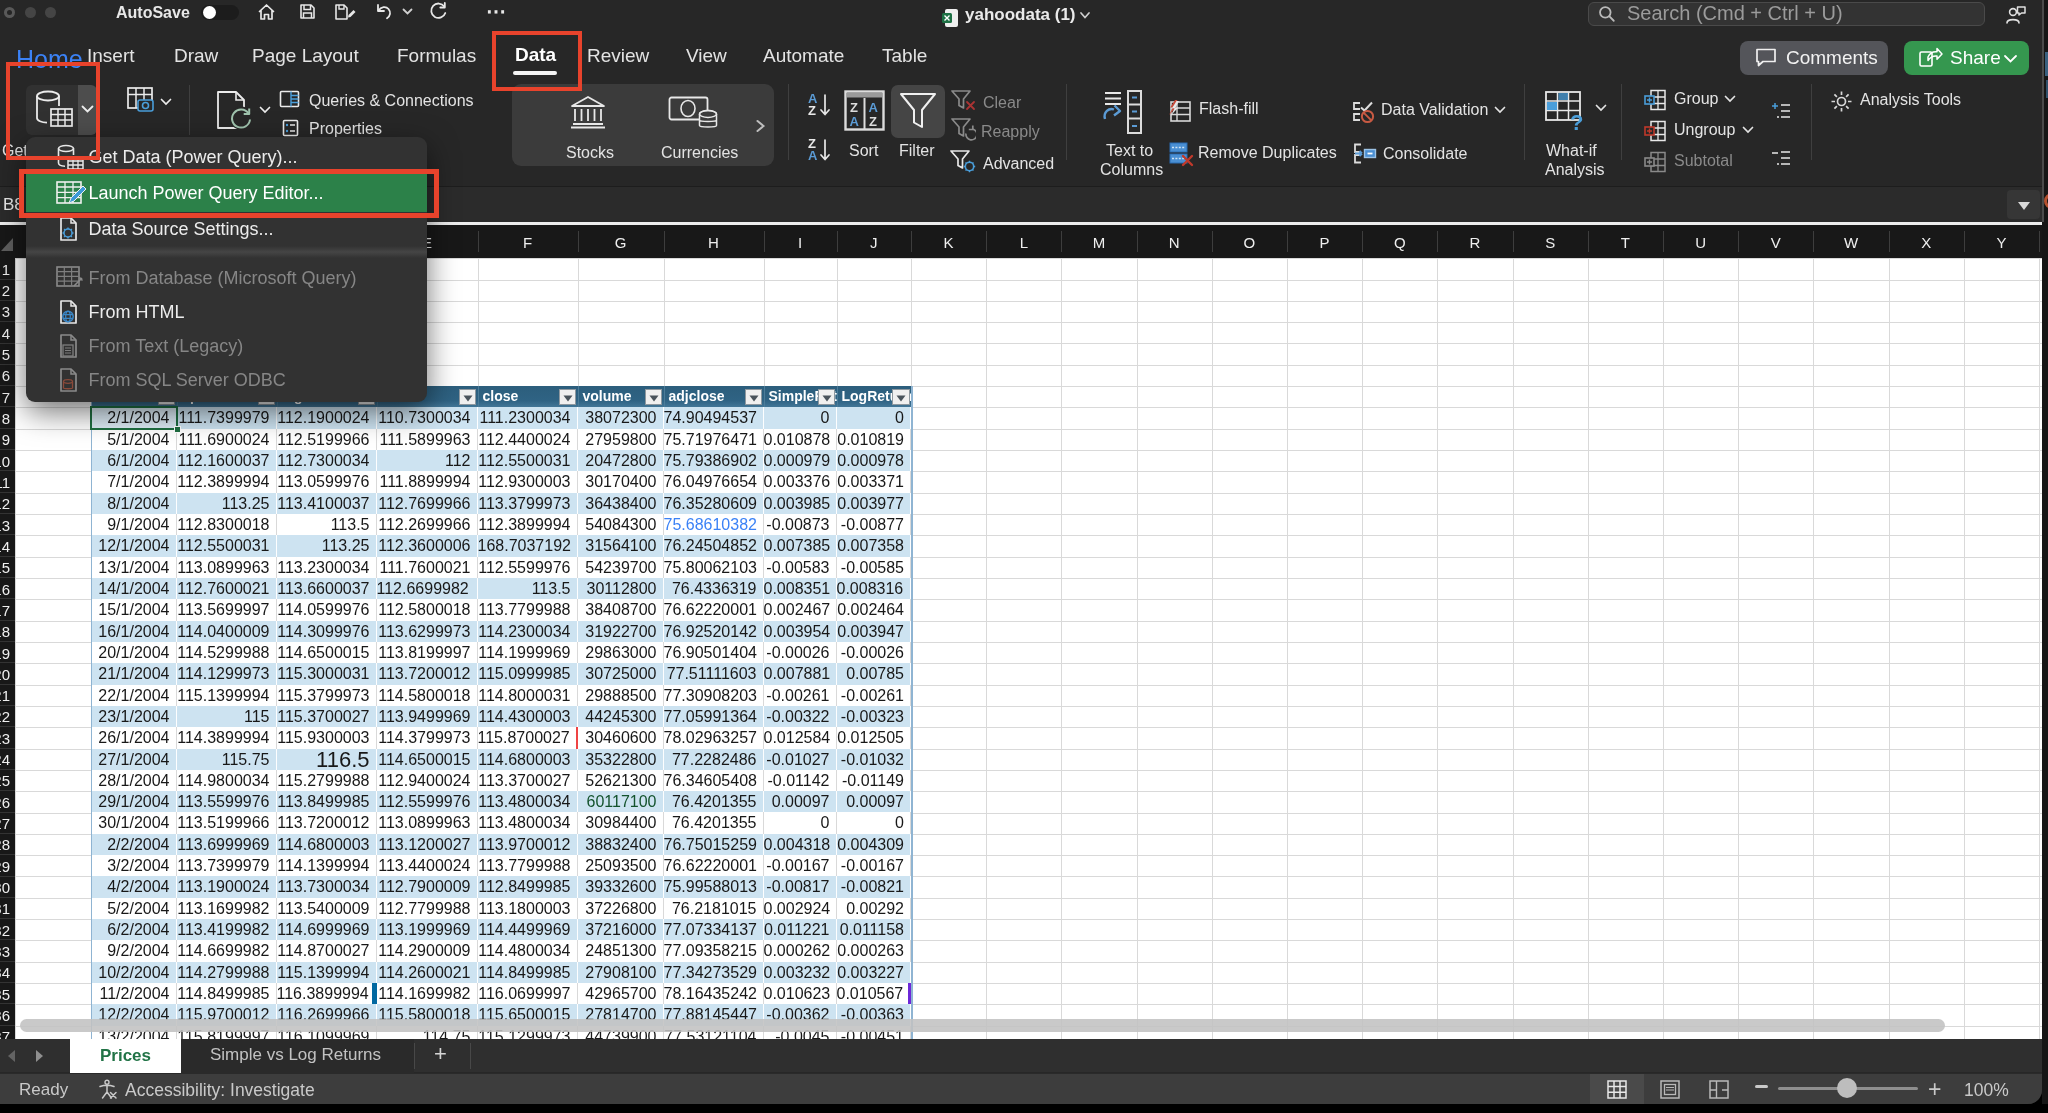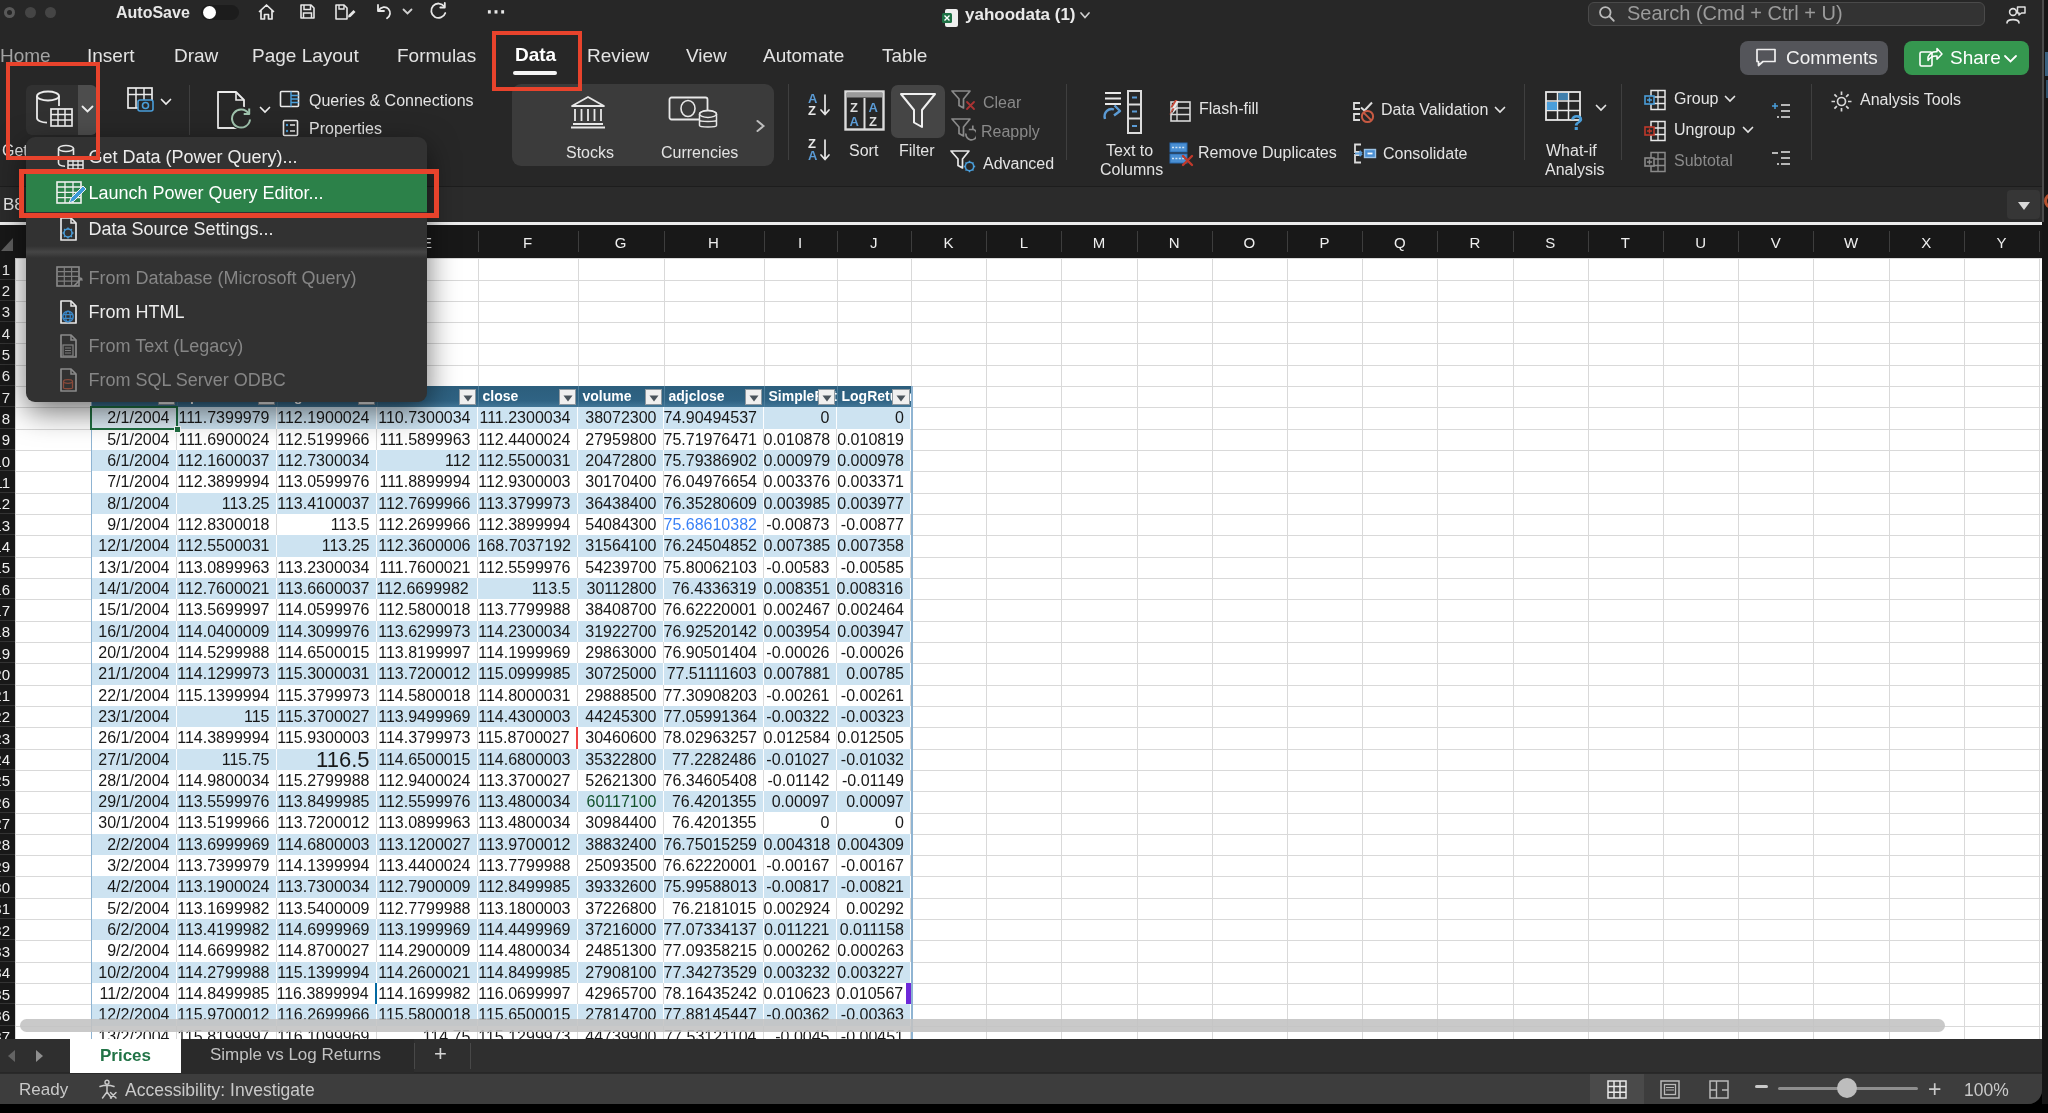--- a/index.html
+++ b/index.html
@@ -59,21 +59,21 @@
         <path d="M10.2 10.2 L14 14" stroke="#b9b9b9" stroke-width="1.6" stroke-linecap="round"></path>
       </svg>
 <div class="abs" style="left:1627px;top:2px;font-size:20px;color:#9b9b9b">Search (Cmd + Ctrl + U)</div>
 <svg class="icon" style="left:2004px;top:4px" width="24" height="22" viewBox="0 0 24 22">
         <circle cx="9" cy="8" r="3.4" fill="none" stroke="#e0e0e0" stroke-width="1.6"></circle>
         <path d="M3 19 C3 14.5 15 14.5 15 19" fill="none" stroke="#e0e0e0" stroke-width="1.6" stroke-linecap="round"></path>
         <path d="M13.5 3 H21 V9 H17.5 L15 11 V9 H13.5 Z" fill="none" stroke="#e0e0e0" stroke-width="1.5" stroke-linejoin="round"></path>
       </svg>
 </div>
 <div class="abs" style="left:0;top:33px;width:2042px;height:47px;background:#272727">
-<div class="abs" style="left:0px;top:12px;font-size:19px;color:#a3a3a3">Home</div>
+<div class="abs" style="left:16px;top:12px;font-size:25px;color:#3b82f6">Home</div>
 <div class="abs" style="left:87px;top:12px;font-size:19px;color:#e3e3e3">Insert</div>
 <div class="abs" style="left:174px;top:12px;font-size:19px;color:#e3e3e3">Draw</div>
 <div class="abs" style="left:252px;top:12px;font-size:19px;color:#e3e3e3">Page Layout</div>
 <div class="abs" style="left:397px;top:12px;font-size:19px;color:#e3e3e3">Formulas</div>
 <div class="abs" style="left:587px;top:12px;font-size:19px;color:#e3e3e3">Review</div>
 <div class="abs" style="left:686px;top:12px;font-size:19px;color:#e3e3e3">View</div>
 <div class="abs" style="left:763px;top:12px;font-size:19px;color:#e3e3e3">Automate</div>
 <div class="abs" style="left:882px;top:12px;font-size:19px;color:#e3e3e3">Table</div>
 <div class="abs" style="left:515px;top:11px;font-size:19px;font-weight:bold;color:#fff">Data</div>
 <div class="abs" style="left:513px;top:37.5px;width:44px;height:4px;background:#f5f5f5;border-radius:2.5px"></div>
@@ -915,27 +915,27 @@
 <div class="abs" style="left:276.5px;top:737.22px;width:100.0px;height:21.32px;text-align:right;font-size:16px;color:#181818;line-height:21.32px;padding-right:6px;border-right:1px solid rgba(255,255,255,0.95)">115.1399994</div>
 <div class="abs" style="left:376.5px;top:737.22px;width:101.0px;height:21.32px;text-align:right;font-size:16px;color:#181818;line-height:21.32px;padding-right:6px;border-right:1px solid rgba(255,255,255,0.95)">114.2600021</div>
 <div class="abs" style="left:477.5px;top:737.22px;width:100.0px;height:21.32px;text-align:right;font-size:16px;color:#181818;line-height:21.32px;padding-right:6px;border-right:1px solid rgba(255,255,255,0.95)">114.8499985</div>
 <div class="abs" style="left:577.5px;top:737.22px;width:86.0px;height:21.32px;text-align:right;font-size:16px;color:#181818;line-height:21.32px;padding-right:6px;border-right:1px solid rgba(255,255,255,0.95)">27908100</div>
 <div class="abs" style="left:663.5px;top:737.22px;width:100.0px;height:21.32px;text-align:right;font-size:16px;color:#181818;line-height:21.32px;padding-right:6px;border-right:1px solid rgba(255,255,255,0.95)">77.34273529</div>
 <div class="abs" style="left:763.5px;top:737.22px;width:73.0px;height:21.32px;text-align:right;font-size:16px;color:#181818;line-height:21.32px;padding-right:6px;border-right:1px solid rgba(255,255,255,0.95)">0.003232</div>
 <div class="abs" style="left:836.5px;top:737.22px;width:74.5px;height:21.32px;text-align:right;font-size:16px;color:#181818;line-height:21.32px;padding-right:6px;border-right:1px solid rgba(255,255,255,0.95)">0.003227</div>
 <div class="abs" style="left:90.5px;top:758.54px;width:820.5px;height:21.32px;background:#ffffff"></div>
 <div class="abs" style="left:90.5px;top:758.54px;width:86.0px;height:21.32px;text-align:right;font-size:16px;color:#181818;line-height:21.32px;padding-right:6px;border-right:1px solid #d9d9d9">11/2/2004</div>
 <div class="abs" style="left:176.5px;top:758.54px;width:100.0px;height:21.32px;text-align:right;font-size:16px;color:#181818;line-height:21.32px;padding-right:6px;border-right:1px solid #d9d9d9">114.8499985</div>
-<div class="abs" style="left:276.5px;top:758.54px;width:100.0px;height:34px;text-align:right;font-size:16px;color:#181818;line-height:21.32px;padding-right:6px;border-right:2px solid #0369a1">116.3899994</div>
+<div class="abs" style="left:276.5px;top:758.54px;width:100.0px;height:34px;text-align:right;font-size:16px;color:#181818;line-height:21.32px;padding-right:6px;border-right:5px solid #0369a1">116.3899994</div>
 <div class="abs" style="left:376.5px;top:758.54px;width:101.0px;height:21.32px;text-align:right;font-size:16px;color:#181818;line-height:21.32px;padding-right:6px;border-right:1px solid #d9d9d9">114.1699982</div>
 <div class="abs" style="left:477.5px;top:758.54px;width:100.0px;height:21.32px;text-align:right;font-size:16px;color:#181818;line-height:21.32px;padding-right:6px;border-right:1px solid #d9d9d9">116.0699997</div>
 <div class="abs" style="left:577.5px;top:758.54px;width:86.0px;height:21.32px;text-align:right;font-size:16px;color:#181818;line-height:21.32px;padding-right:6px;border-right:1px solid #d9d9d9">42965700</div>
 <div class="abs" style="left:663.5px;top:758.54px;width:100.0px;height:21.32px;text-align:right;font-size:16px;color:#181818;line-height:21.32px;padding-right:6px;border-right:1px solid #d9d9d9">78.16435242</div>
 <div class="abs" style="left:763.5px;top:758.54px;width:73.0px;height:21.32px;text-align:right;font-size:16px;color:#181818;line-height:21.32px;padding-right:6px;border-right:1px solid #d9d9d9">0.010623</div>
-<div class="abs" style="left:836.5px;top:758.54px;width:74.5px;height:21.32px;text-align:right;font-size:16px;color:#181818;line-height:21.32px;padding-right:6px;border-right:5px solid #6d28d9">0.010567</div>
+<div class="abs" style="left:836.5px;top:758.54px;width:74.5px;height:21.32px;text-align:right;font-size:16px;color:#181818;line-height:21.32px;padding-right:6px;border-right:3px solid #6d28d9">0.010567</div>
 <div class="abs" style="left:90.5px;top:779.86px;width:820.5px;height:21.32px;background:#cde3f1"></div>
 <div class="abs" style="left:90.5px;top:779.86px;width:86.0px;height:21.32px;text-align:right;font-size:16px;color:#181818;line-height:21.32px;padding-right:6px;border-right:1px solid rgba(255,255,255,0.95)">12/2/2004</div>
 <div class="abs" style="left:176.5px;top:779.86px;width:100.0px;height:21.32px;text-align:right;font-size:16px;color:#181818;line-height:21.32px;padding-right:6px;border-right:1px solid rgba(255,255,255,0.95)">115.9700012</div>
 <div class="abs" style="left:276.5px;top:779.86px;width:100.0px;height:21.32px;text-align:right;font-size:16px;color:#181818;line-height:21.32px;padding-right:6px;border-right:1px solid rgba(255,255,255,0.95)">116.2699966</div>
 <div class="abs" style="left:376.5px;top:779.86px;width:101.0px;height:21.32px;text-align:right;font-size:16px;color:#181818;line-height:21.32px;padding-right:6px;border-right:1px solid rgba(255,255,255,0.95)">115.5800018</div>
 <div class="abs" style="left:477.5px;top:779.86px;width:100.0px;height:21.32px;text-align:right;font-size:16px;color:#181818;line-height:21.32px;padding-right:6px;border-right:1px solid rgba(255,255,255,0.95)">115.6500015</div>
 <div class="abs" style="left:577.5px;top:779.86px;width:86.0px;height:21.32px;text-align:right;font-size:16px;color:#181818;line-height:21.32px;padding-right:6px;border-right:1px solid rgba(255,255,255,0.95)">27814700</div>
 <div class="abs" style="left:663.5px;top:779.86px;width:100.0px;height:21.32px;text-align:right;font-size:16px;color:#181818;line-height:21.32px;padding-right:6px;border-right:1px solid rgba(255,255,255,0.95)">77.88145447</div>
 <div class="abs" style="left:763.5px;top:779.86px;width:73.0px;height:21.32px;text-align:right;font-size:16px;color:#181818;line-height:21.32px;padding-right:6px;border-right:1px solid rgba(255,255,255,0.95)">-0.00362</div>
 <div class="abs" style="left:836.5px;top:779.86px;width:74.5px;height:21.32px;text-align:right;font-size:16px;color:#181818;line-height:21.32px;padding-right:6px;border-right:1px solid rgba(255,255,255,0.95)">-0.00363</div>

